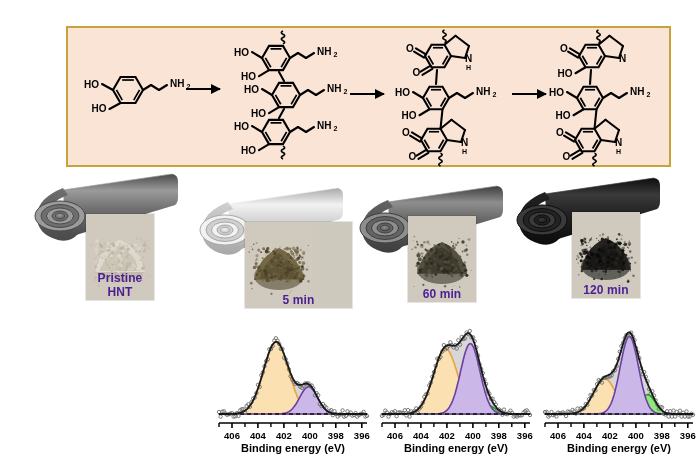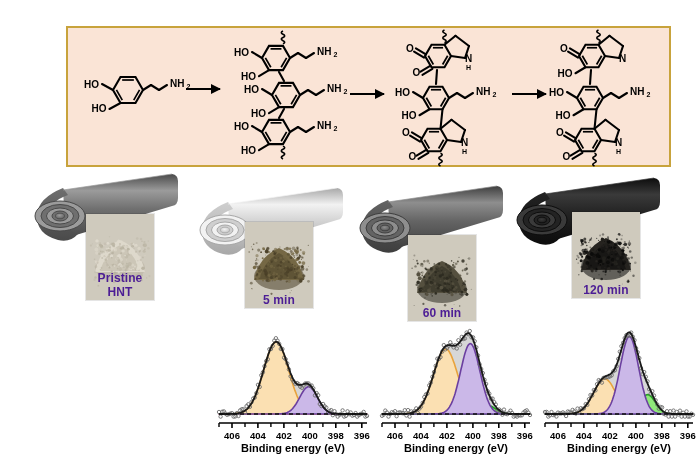--- a/index.html
+++ b/index.html
@@ -460,21 +460,21 @@
         <path d="M33,22 L142,6 Q148,7 148,13 L148,30 Q148,37 142,38 L36,70 Z" fill="url(#tg1)"></path>
         <path d="M33,20 Q8,30 7,47 Q6,66 28,72 Q40,75 48,66 L40,62 Q24,64 20,50 Q17,34 38,27 Z" fill="url(#tg1c)"></path>
         <ellipse cx="30" cy="48" rx="25" ry="15" fill="#f2f2f2" stroke="#a8a8a8" stroke-width="1"></ellipse>
         <ellipse cx="30" cy="48" rx="19" ry="11.5" fill="#cfcfcf" stroke="#a8a8a8" stroke-width="1"></ellipse>
         <ellipse cx="30" cy="48" rx="13.5" ry="8" fill="#f2f2f2" stroke="#a8a8a8" stroke-width="1"></ellipse>
         <ellipse cx="30" cy="48" rx="8" ry="5" fill="#cfcfcf" stroke="#a8a8a8" stroke-width="1"></ellipse>
         <ellipse cx="30" cy="48" rx="4.5" ry="2.8" fill="url(#tg1b)" stroke="#a8a8a8" stroke-width="0.8"></ellipse>
         <path d="M33,22 L142,6" stroke="#f2f2f2" stroke-width="1" fill="none" opacity=".7"></path>
       </svg>
     </div>
-    <div class="photo" style="left: 245px; top: 222px; width: 68px; height: 86px;">
+    <div class="photo" style="left: 245px; top: 222px; width: 68px; height: 86px; padding-left: 39px;">
       <svg class="grain" width="68" height="86" viewBox="0 0 68 86">
         <rect width="68" height="86" fill="#cfcabd"></rect>
         <ellipse cx="34" cy="54" rx="25" ry="14" fill="#4a4028" opacity=".55"></ellipse>
         <path d="M9,58 Q14,34 34,26 Q54,34 59,58 Z" fill="#756845"></path>
         <path d="M14,57 Q20,38 34,31 Q48,38 54,57 Z" fill="#4a4028" opacity=".5"></path>
         <circle cx="35.3" cy="57.3" r="1.3" fill="#4a4028" opacity="0.42"></circle>
         <circle cx="24.4" cy="39.8" r="1.0" fill="#756845" opacity="0.76"></circle>
         <circle cx="41.0" cy="37.0" r="1.8" fill="#756845" opacity="0.67"></circle>
         <circle cx="10.3" cy="44.1" r="0.8" fill="#756845" opacity="0.48"></circle>
         <circle cx="31.9" cy="52.1" r="1.2" fill="#756845" opacity="0.61"></circle>
@@ -693,21 +693,21 @@
         <path d="M33,22 L142,6 Q148,7 148,13 L148,30 Q148,37 142,38 L36,70 Z" fill="url(#tg2)"></path>
         <path d="M33,20 Q8,30 7,47 Q6,66 28,72 Q40,75 48,66 L40,62 Q24,64 20,50 Q17,34 38,27 Z" fill="url(#tg2c)"></path>
         <ellipse cx="30" cy="48" rx="25" ry="15" fill="#8e8e8e" stroke="#3e3e3e" stroke-width="1"></ellipse>
         <ellipse cx="30" cy="48" rx="19" ry="11.5" fill="#646464" stroke="#3e3e3e" stroke-width="1"></ellipse>
         <ellipse cx="30" cy="48" rx="13.5" ry="8" fill="#8e8e8e" stroke="#3e3e3e" stroke-width="1"></ellipse>
         <ellipse cx="30" cy="48" rx="8" ry="5" fill="#646464" stroke="#3e3e3e" stroke-width="1"></ellipse>
         <ellipse cx="30" cy="48" rx="4.5" ry="2.8" fill="url(#tg2b)" stroke="#3e3e3e" stroke-width="0.8"></ellipse>
         <path d="M33,22 L142,6" stroke="#8e8e8e" stroke-width="1" fill="none" opacity=".7"></path>
       </svg>
     </div>
-    <div class="photo" style="left: 408px; top: 216px; width: 68px; height: 86px; margin-top: 19px;">
+    <div class="photo" style="left: 408px; top: 216px; width: 68px; height: 86px;">
       <svg class="grain" width="68" height="86" viewBox="0 0 68 86">
         <rect width="68" height="86" fill="#cfcabd"></rect>
         <ellipse cx="34" cy="54" rx="25" ry="14" fill="#2c2a20" opacity=".55"></ellipse>
         <path d="M9,58 Q14,34 34,26 Q54,34 59,58 Z" fill="#55503f"></path>
         <path d="M14,57 Q20,38 34,31 Q48,38 54,57 Z" fill="#2c2a20" opacity=".5"></path>
         <circle cx="27.5" cy="40.2" r="0.8" fill="#2c2a20" opacity="0.82"></circle>
         <circle cx="37.3" cy="36.7" r="0.9" fill="#55503f" opacity="0.68"></circle>
         <circle cx="14.3" cy="40.4" r="0.9" fill="#55503f" opacity="0.83"></circle>
         <circle cx="25.7" cy="41.2" r="0.7" fill="#55503f" opacity="0.57"></circle>
         <circle cx="38.3" cy="30.0" r="0.9" fill="#2c2a20" opacity="0.48"></circle>

